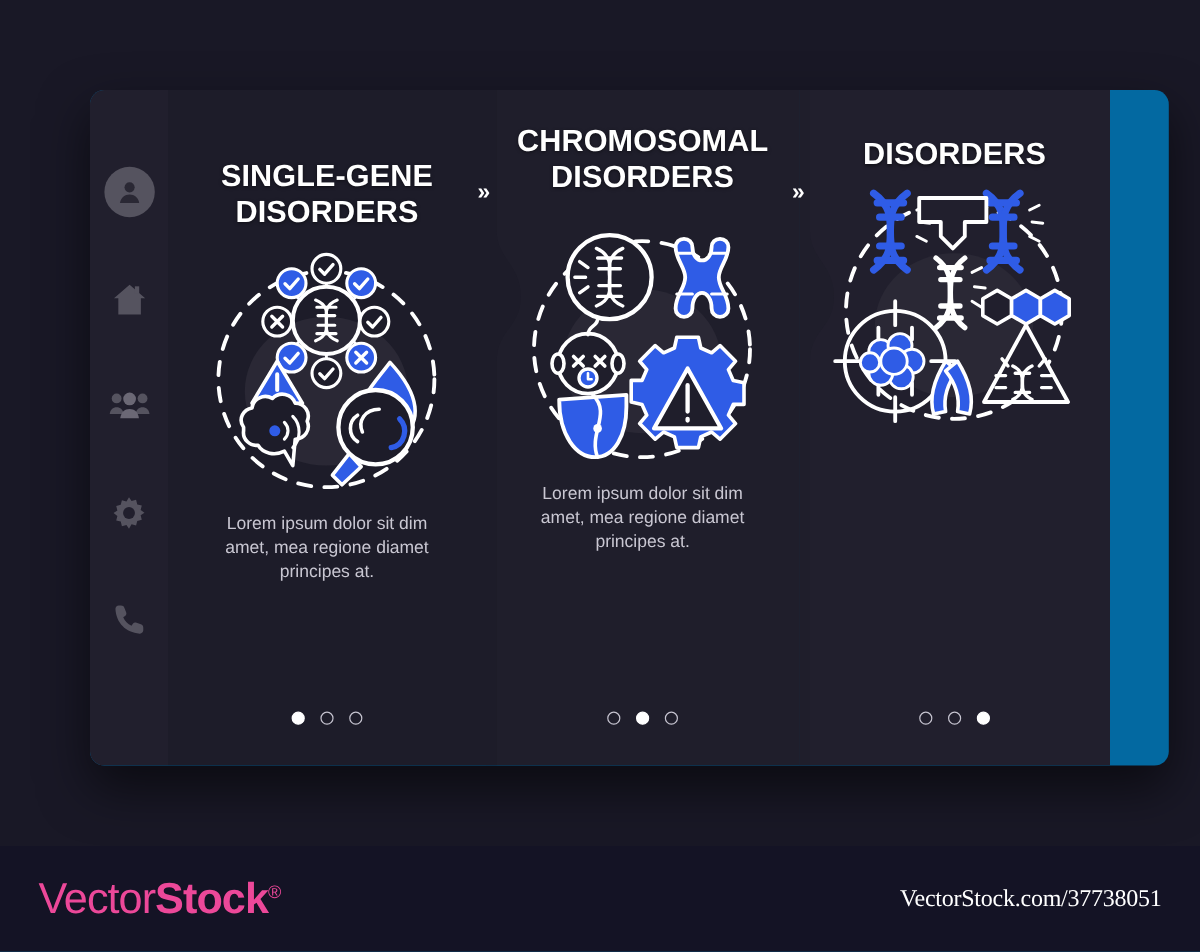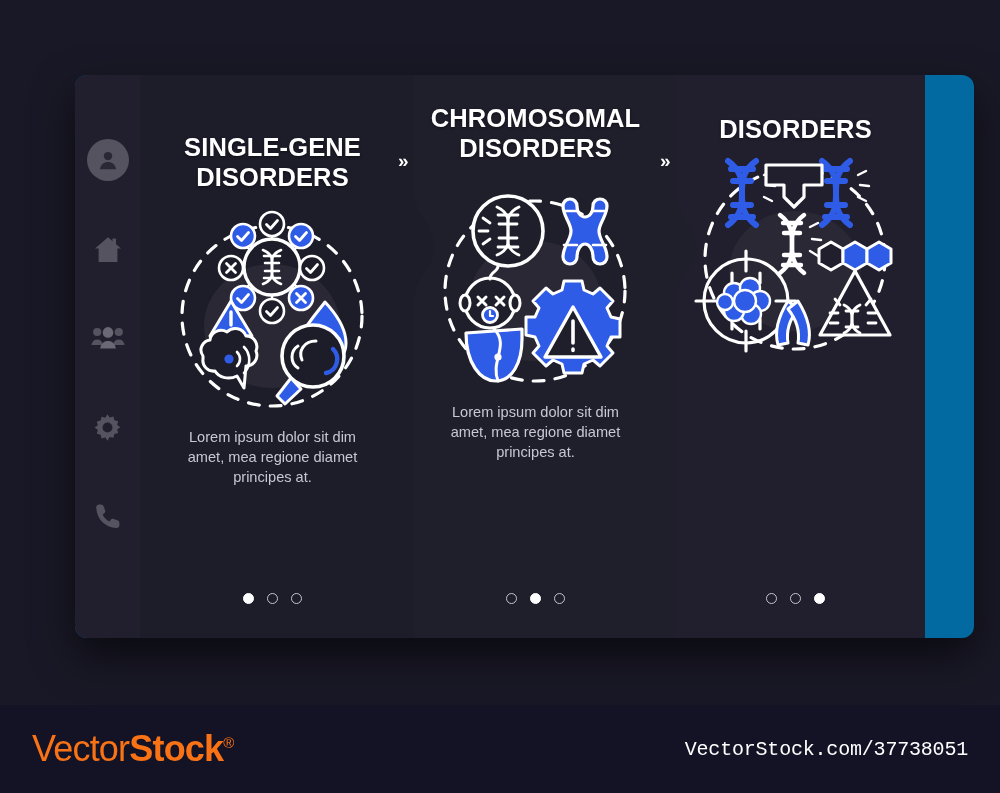--- a/index.html
+++ b/index.html
@@ -193,36 +193,36 @@
     left: 0; top: 705px;
     width: 1000px;
     height: 88px;
     background: #141325;
     display: flex;
     align-items: center;
     justify-content: space-between;
     padding: 0 32px;
   }
   #logo {
-    color: #f97316;
+    color: #ec4899;
     font-size: 36px;
     line-height: 1;
     letter-spacing: -0.8px;
     white-space: nowrap;
     font-family: "Liberation Sans", sans-serif;
     text-align: center;
   }
   #logo .light { font-weight: 300; }
   #logo .bold  { font-weight: 700; }
   #logo .reg   { font-size: 15px; vertical-align: super; font-weight: 400; }
   #siteurl {
     color: #ffffff;
     font-size: 20px;
     letter-spacing: -0.2px;
-    font-family: Liberation Mono, monospace;
+    font-family: Liberation Serif, serif;
     white-space: nowrap;
   }
 </style>
 </head>
 <body>
 
 <div id="stage">
 
   <div id="card">
 

